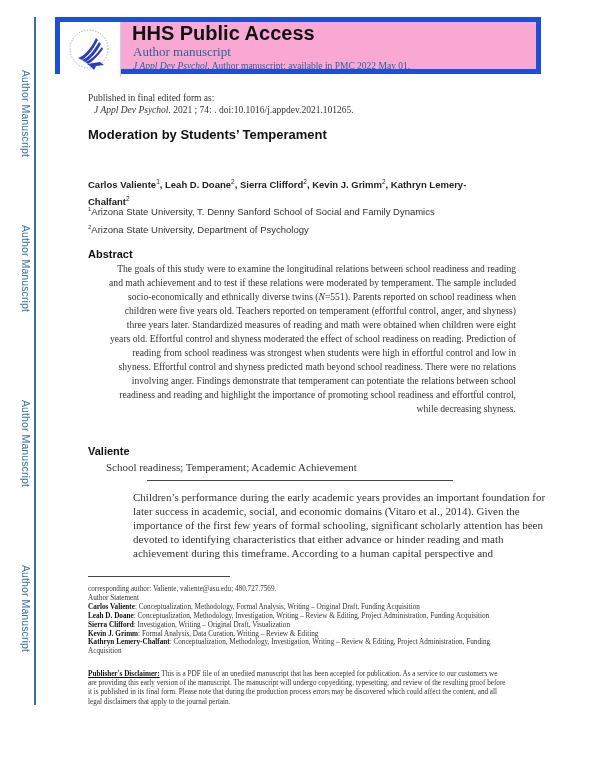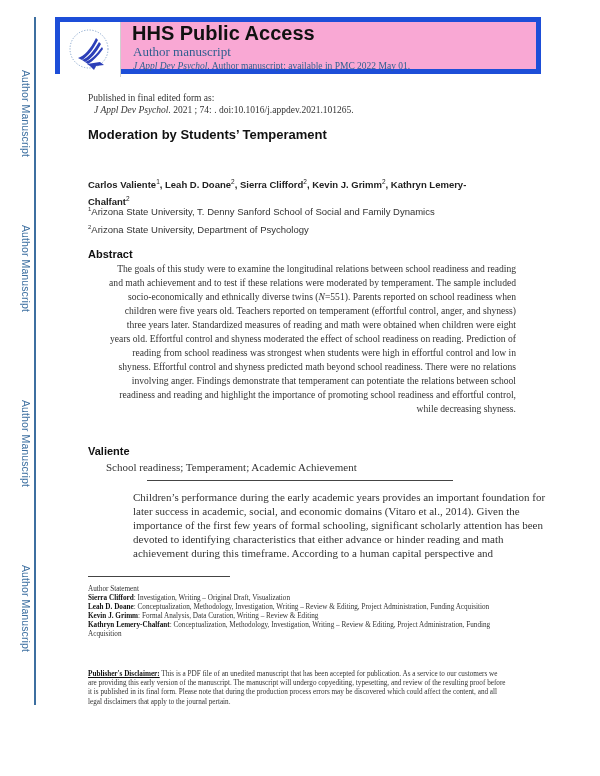--- a/index.html
+++ b/index.html
@@ -72,20 +72,22 @@
 <div class="abstract"><span>The goals of this study were to examine the longitudinal relations between school readiness and reading and math achievement and to test if these relations were moderated by temperament. The sample included socio-economically and ethnically diverse twins (</span><i>N</i><span>=551). Parents reported on school readiness when children were five years old. Teachers reported on temperament (effortful control, anger, and shyness) three years later. Standardized measures of reading and math were obtained when children were eight years old. Effortful control and shyness moderated the effect of school readiness on reading. Prediction of reading from school readiness was strongest when students were high in effortful control and low in shyness. Effortful control and shyness predicted math beyond school readiness. There were no relations involving anger. Findings demonstrate that temperament can potentiate the relations between school readiness and reading and highlight the importance of promoting school readiness and effortful control, while decreasing shyness.</span></div>
 
 <div class="h2" style="top:445px;">Valiente</div>
 <div class="keywords">School readiness; Temperament; Academic Achievement</div>
 
 <div class="rule1"></div>
 <div class="intro">Children’s performance during the early academic years provides an important foundation for later success in academic, social, and economic domains (Vitaro et al., 2014). Given the importance of the first few years of formal schooling, significant scholarly attention has been devoted to identifying characteristics that either advance or hinder reading and math achievement during this timeframe. According to a human capital perspective and</div>
 
 <div class="rule2"></div>
 <div class="notes">
+  <div>corresponding author: Valiente, valiente@asu.edu; 480.727.7569.</div>
   <div>Author Statement</div>
+  <div><b>Carlos Valiente</b><span>: Conceptualization, Methodology, Formal Analysis, Writing – Original Draft, Funding Acquisition</span></div>
+  <div><b>Leah D. Doane</b><span>: Conceptualization, Methodology, Investigation, Writing – Review &amp; Editing, Project Administration, Funding Acquisition</span></div>
   <div><b>Sierra Clifford</b><span>: Investigation, Writing – Original Draft, Visualization</span></div>
-  <div><b>Leah D. Doane</b><span>: Conceptualization, Methodology, Investigation, Writing – Review &amp; Editing, Project Administration, Funding Acquisition</span></div>
   <div><b>Kevin J. Grimm</b><span>: Formal Analysis, Data Curation, Writing – Review &amp; Editing</span></div>
   <div><b>Kathryn Lemery-Chalfant</b><span>: Conceptualization, Methodology, Investigation, Writing – Review &amp; Editing, Project Administration, Funding Acquisition</span></div>
 </div>
 
 <div class="disc"><b>Publisher's Disclaimer:</b><span> This is a PDF file of an unedited manuscript that has been accepted for publication. As a service to our customers we are providing this early version of the manuscript. The manuscript will undergo copyediting, typesetting, and review of the resulting proof before it is published in its final form. Please note that during the production process errors may be discovered which could affect the content, and all legal disclaimers that apply to the journal pertain.</span></div>
 
 </body></html>

